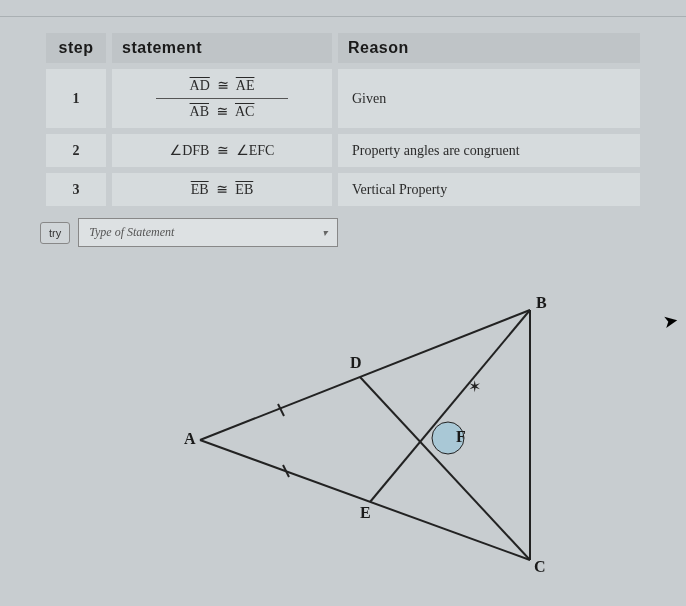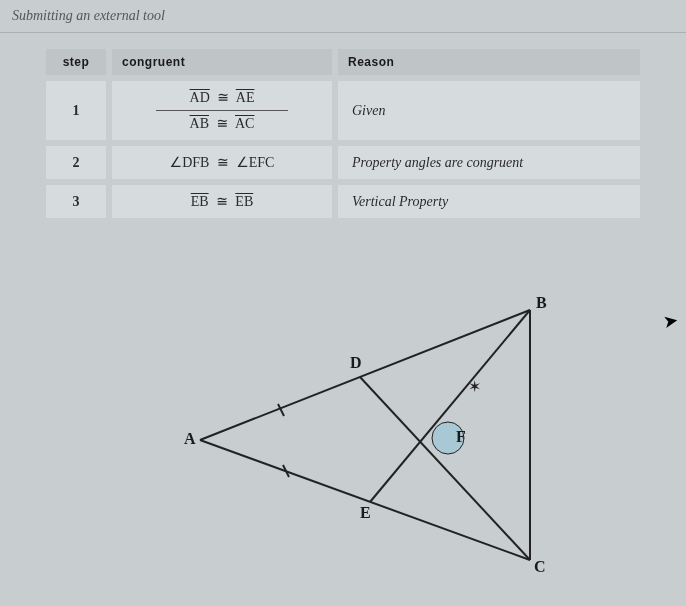--- a/index.html
+++ b/index.html
@@ -26,21 +26,21 @@
   .table-wrap {
     padding: 10px 40px 0 40px;
   }
   table {
     border-collapse: separate;
     border-spacing: 6px;
     width: 100%;
   }
   th {
     background: #bfc4c7;
-    font-size: 12px;
+    font-size: 16px;
     padding: 6px 10px;
     text-align: left;
     color: #1a1a1a;
     font-family: Arial, sans-serif;
     letter-spacing: 0.5px;
   }
   th.step-col { width: 60px; text-align: center; }
   th.stmt-col { width: 220px; }
   td {
     background: #d6dbdd;
@@ -52,21 +52,20 @@
     text-align: center;
     font-weight: bold;
     width: 60px;
   }
   td.stmt {
     text-align: center;
     font-family: 'Times New Roman', serif;
   }
   td.reason {
     font-family: Georgia, serif;
-    font-style: italic;
   }
   .ovl {
     text-decoration: overline;
     margin-top: 48px;
   }
   .cong::before {
     content: "≅";
     margin: 0 4px;
   }
   .actions {
@@ -121,29 +120,28 @@
     top: 310px;
     font-size: 18px;
     color: #000;
     transform: rotate(-10deg);
   }
 </style>
 </head>
 <body>
 
 <div class="header">
-  <span class="submit">Submitting an external tool</span>
 </div>
 
 <div class="table-wrap">
   <table>
     <tbody>
         <tr>
       <th class="step-col">step</th>
-      <th class="stmt-col">congruent</th>
+      <th class="stmt-col">statement</th>
       <th>Reason</th>
     </tr>
 
     <tr>
       <td class="step">1</td>
       <td class="stmt">
         <div>
           <span class="ovl">AD</span>
           <span class="cong"></span>
           <span class="ovl">AE</span>
@@ -173,20 +171,27 @@
       <td class="stmt">
         <span class="ovl">EB</span>
         <span class="cong"></span>
         <span class="ovl">EB</span>
       </td>
       <td class="reason">Vertical Property</td>
     </tr>
   </tbody>
     </table>
 
+  <div class="actions">
+    <div class="try-btn">try</div>
+    <div class="type-select">
+      <span>Type of Statement</span>
+      <span class="caret">▾</span>
+    </div>
+  </div>
 </div>
 
 <div class="figure">
   <svg width="460" height="300">
     <line x1="50" y1="160" x2="380" y2="30" stroke="#222" stroke-width="2"></line>
     <line x1="50" y1="160" x2="380" y2="280" stroke="#222" stroke-width="2"></line>
     <line x1="380" y1="30" x2="380" y2="280" stroke="#222" stroke-width="2"></line>
     <line x1="210" y1="97" x2="380" y2="280" stroke="#222" stroke-width="2"></line>
     <line x1="220" y1="222" x2="380" y2="30" stroke="#222" stroke-width="2"></line>
 

